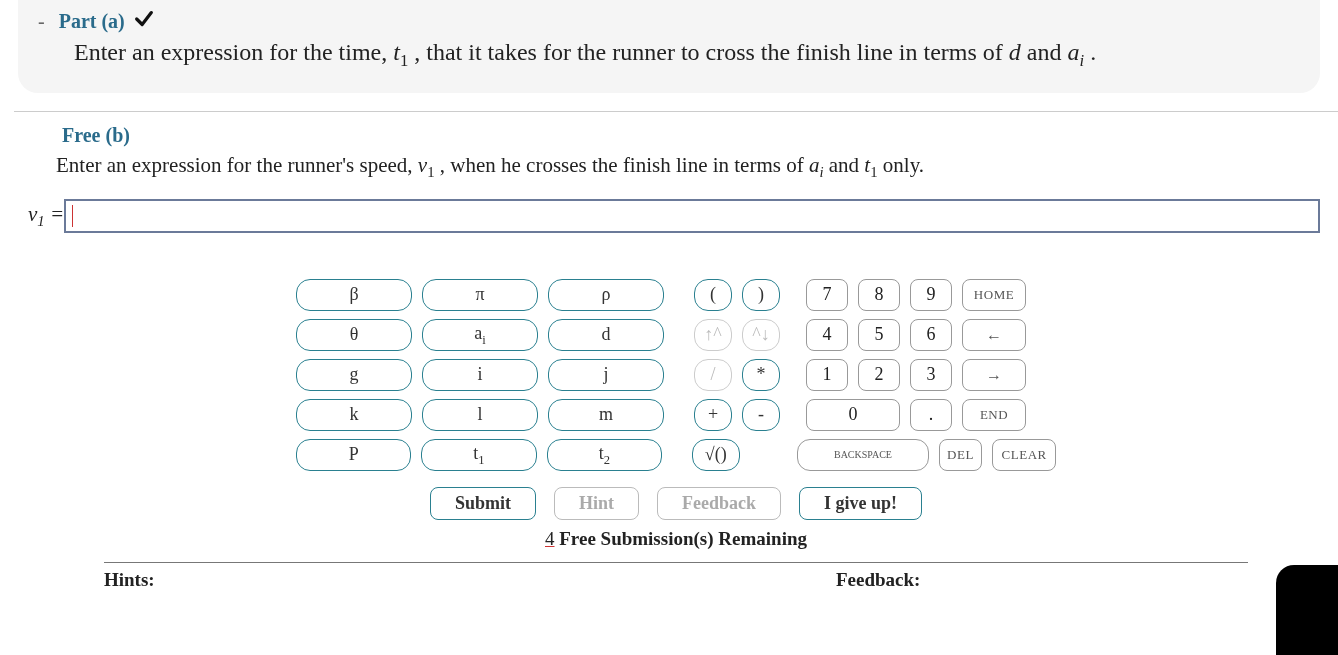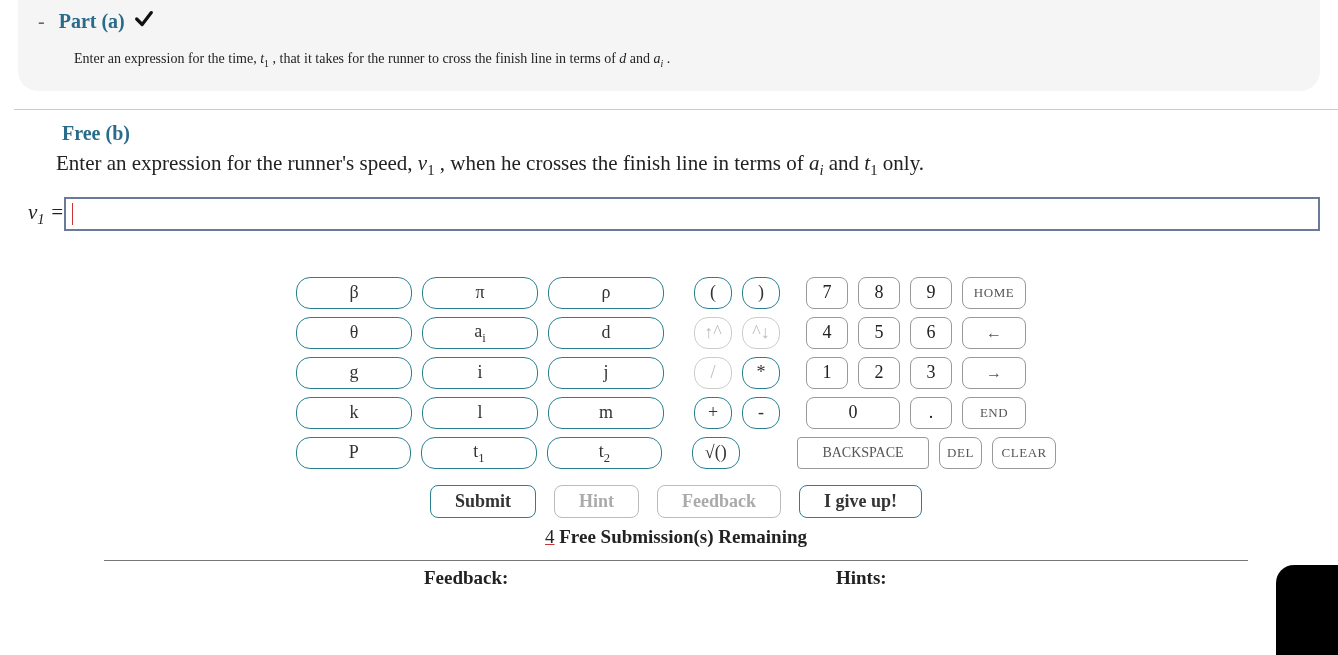--- a/index.html
+++ b/index.html
@@ -22,22 +22,22 @@
     font-weight: bold;
     font-size: 20px;
     display: flex;
     align-items: center;
     gap: 8px;
   }
   .dash { color: #666; font-weight: normal; margin-right: 6px; }
   .check-large { display:inline-block; }
   .check-large svg { width: 22px; height: 22px; }
   .part-a-prompt {
-    margin: 16px 0 4px 36px;
-    font-size: 14px;
+    margin: 4px 0 4px 36px;
+    font-size: 24px;
   }
   .part-a-answer {
     margin-left: 72px;
     font-size: 21px;
     display: flex;
     align-items: center;
     gap: 14px;
   }
   .correct { color: #0a8a30; font-weight: bold; display:flex; align-items:center; gap:6px;}
   .correct svg { width:18px; height:18px; }
@@ -102,21 +102,21 @@
     font-family: Georgia, serif;
     cursor: pointer;
     user-select: none;
   }
   .btn.var { width: 116px; }
   .btn.op { width: 38px; border-color:#2a8090; }
   .btn.num { width: 42px; border-color:#999; border-radius:8px; color:#222;}
   .btn.small { width: 52px; border-color:#999; border-radius:8px; font-size:13px; color:#555; text-transform:uppercase; letter-spacing:0.5px;}
   .btn.arrow { width: 72px; border-color:#999; border-radius:8px; color:#555; font-size:16px;}
   .btn.disabled { color:#bbb; border-color:#ccc; }
-  .btn.wide { width: 132px; border-color:#999; border-radius:4px; font-size:14px; color:#555; text-transform:uppercase;}
+  .btn.wide { width: 132px; border-color:#999; border-radius:13px; font-size:10px; color:#555; text-transform:uppercase;}
 
   .action-row {
     display:flex; justify-content:center; gap:18px; margin-top:16px;font-weight:bold;
   }
   .act {
     border:1.5px solid #2a8090; border-radius:8px;
     padding:5px 24px; font-size:18px; background:#fff; cursor:pointer;
     color:#333; font-family:Georgia,serif;
   }
   .act.disabled { color:#aaa; border-color:#bbb; }
@@ -251,20 +251,20 @@
       <div class="act disabled">Feedback</div>
       <div class="act">I give up!</div>
     </div>
 
     <div class="remaining">
       <span class="u">4</span><b> Free Submission(s) Remaining</b>
     </div>
   </div>
 
   <div class="bottom-row">
+    <div class="col">Hints:</div>
     <div class="col fb">Feedback:</div>
-    <div class="col">Hints:</div>
   </div>
 </div>
 
 <div class="black-blob"></div>
 
 </div>
 
 </body></html>

